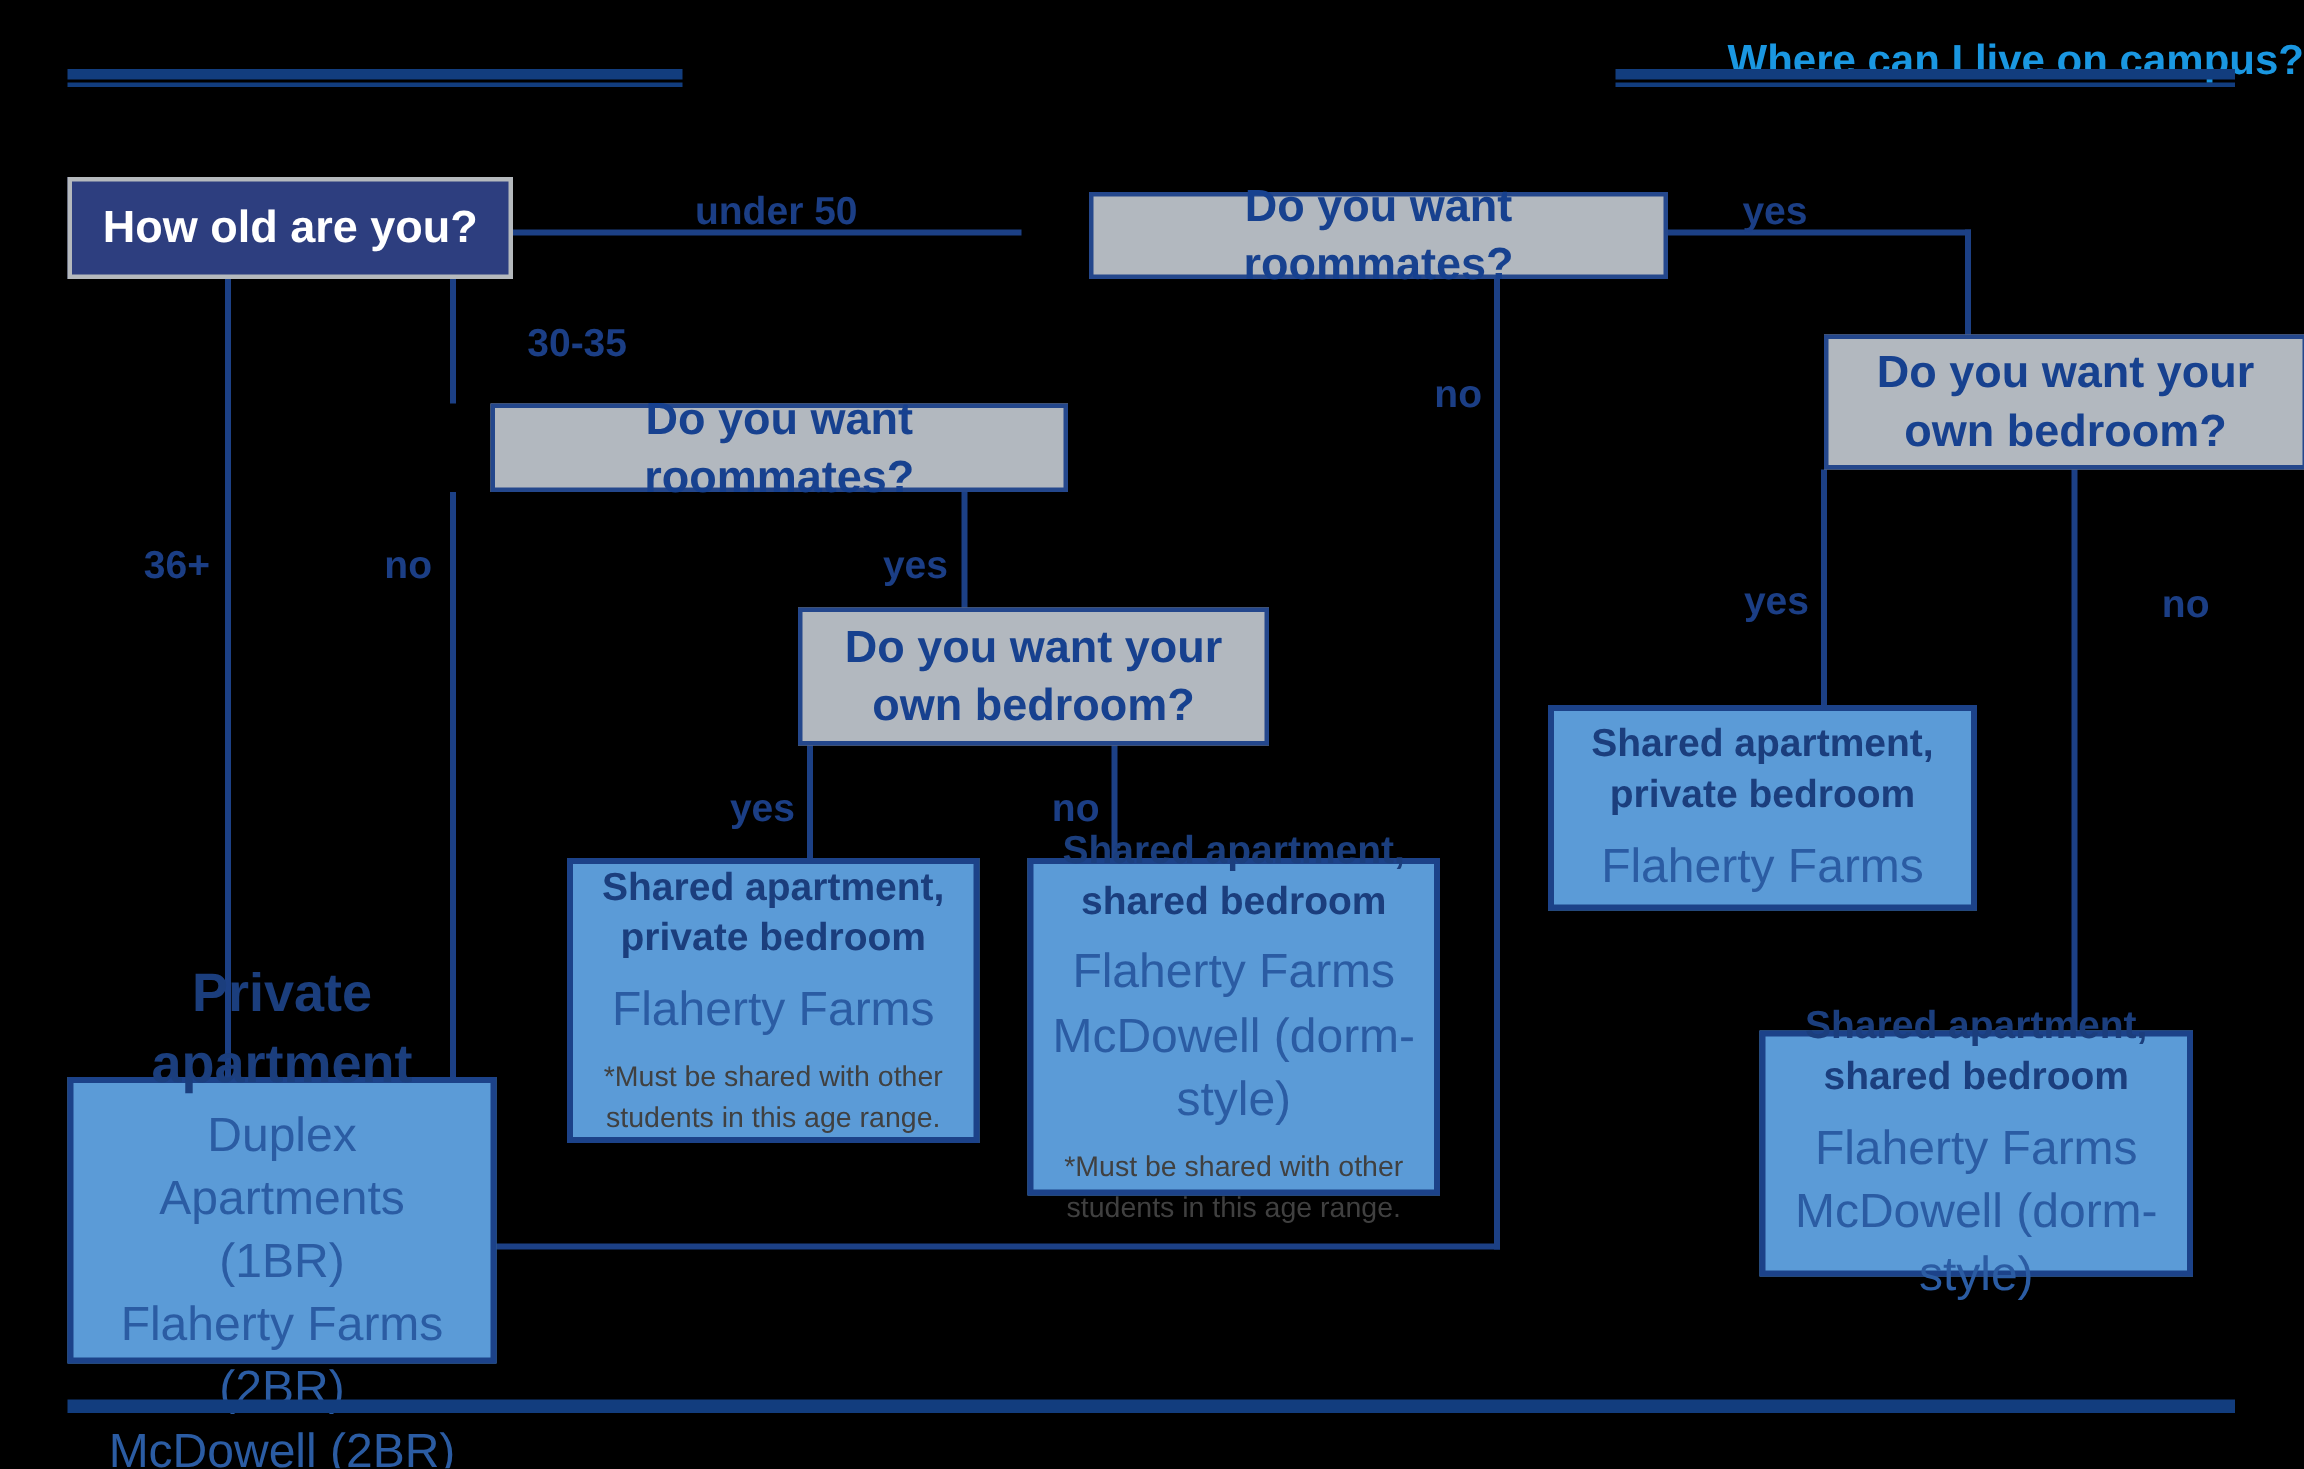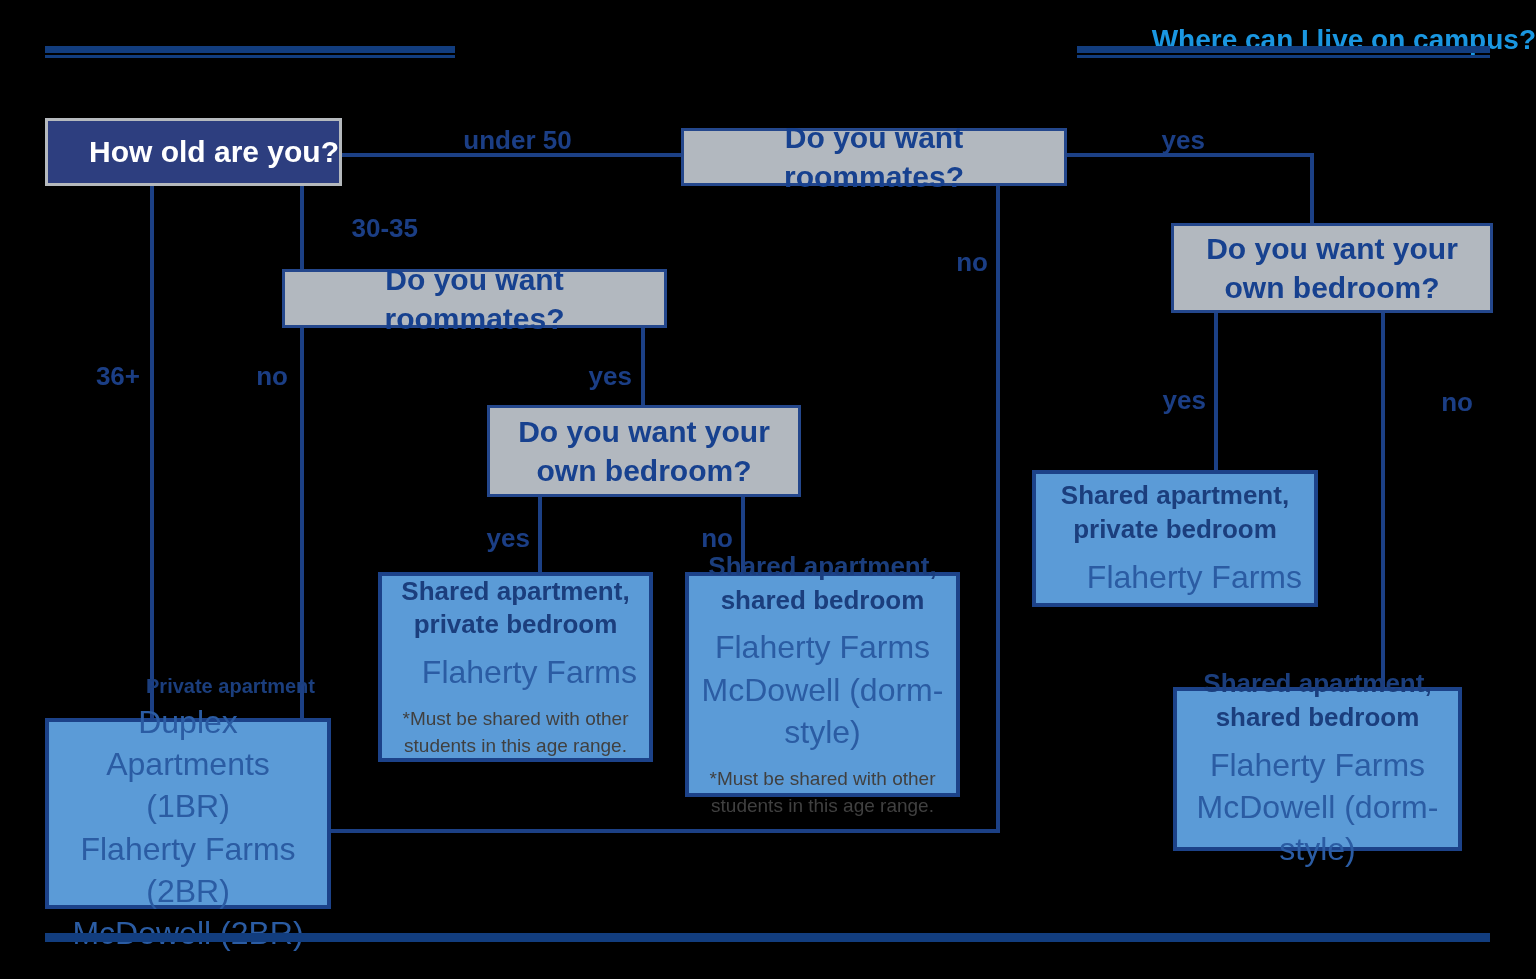--- a/index.html
+++ b/index.html
@@ -11,29 +11,29 @@
     position:absolute;left:0;top:24px;width:100%;text-align:right;
     font-size:28px;font-weight:bold;letter-spacing:0px;color:#1a97e1;
   }
   .rule{
     position:absolute;height:2px;
     border-top:7px solid #123d7e;border-bottom:3px solid #123d7e;
     background:transparent;
   }
   .node{
     position:absolute;box-sizing:border-box;display:flex;flex-direction:column;
-    align-items:flex-end;justify-content:center;text-align:center;
+    align-items:center;justify-content:center;text-align:center;
   }
   .node-dark{
     background:#2d3e7f;border:3px solid #b5b9bd;color:#ffffff;
     font-size:30px;font-weight:bold;line-height:1.2;
   }
   .node-gray{
     background:#b2b8bf;border:3px solid #24478c;color:#17418f;
-    font-size:30px;font-weight:bold;line-height:1.3;padding:4px 8px;
+    font-size:30px;font-weight:bold;line-height:1.3;padding:4px 8px;margin-left:45px;
   }
   .node-blue{
     background:#5b9bd7;border:4px solid #1c4289;color:#1b3e7d;padding:10px 12px;
   }
   .node-blue .heading{font-size:26px;font-weight:bold;line-height:1.3;color:#1b3e7d;}
   .node-blue .locations{font-size:32px;line-height:1.32;color:#2b5ca3;margin-top:9px;}
   .node-blue .note{font-size:19px;line-height:1.4;color:#404040;margin-top:13px;}
   .node-blue .gap{height:14px;}
   .edge{position:absolute;background:#1c4085;}
   .edge-label{
@@ -119,21 +119,21 @@
 
   <div class="node node-blue" style="left:1173px;top:687px;width:289px;height:164px;">
     <div class="heading">Shared apartment, shared bedroom</div>
     <div class="locations">
       <div>Flaherty Farms</div>
       <div>McDowell (dorm-style)</div>
     </div>
   </div>
 
   <div class="node node-blue" style="left:45px;top:718px;width:286px;height:191px;">
-    <div class="heading" style="font-size:20px;">Private apartment</div>
+    <div class="heading" style="font-size:36px;">Private apartment</div>
     <div class="gap"></div>
     <div class="locations" style="margin-top:2px;">
       <div>Duplex Apartments (1BR)</div>
       <div>Flaherty Farms (2BR)</div>
       <div>McDowell (2BR)</div>
     </div>
   </div>
 
   <div class="bottom-bar" style="left:45px;top:933px;width:1445px;height:9px;"></div>
 

